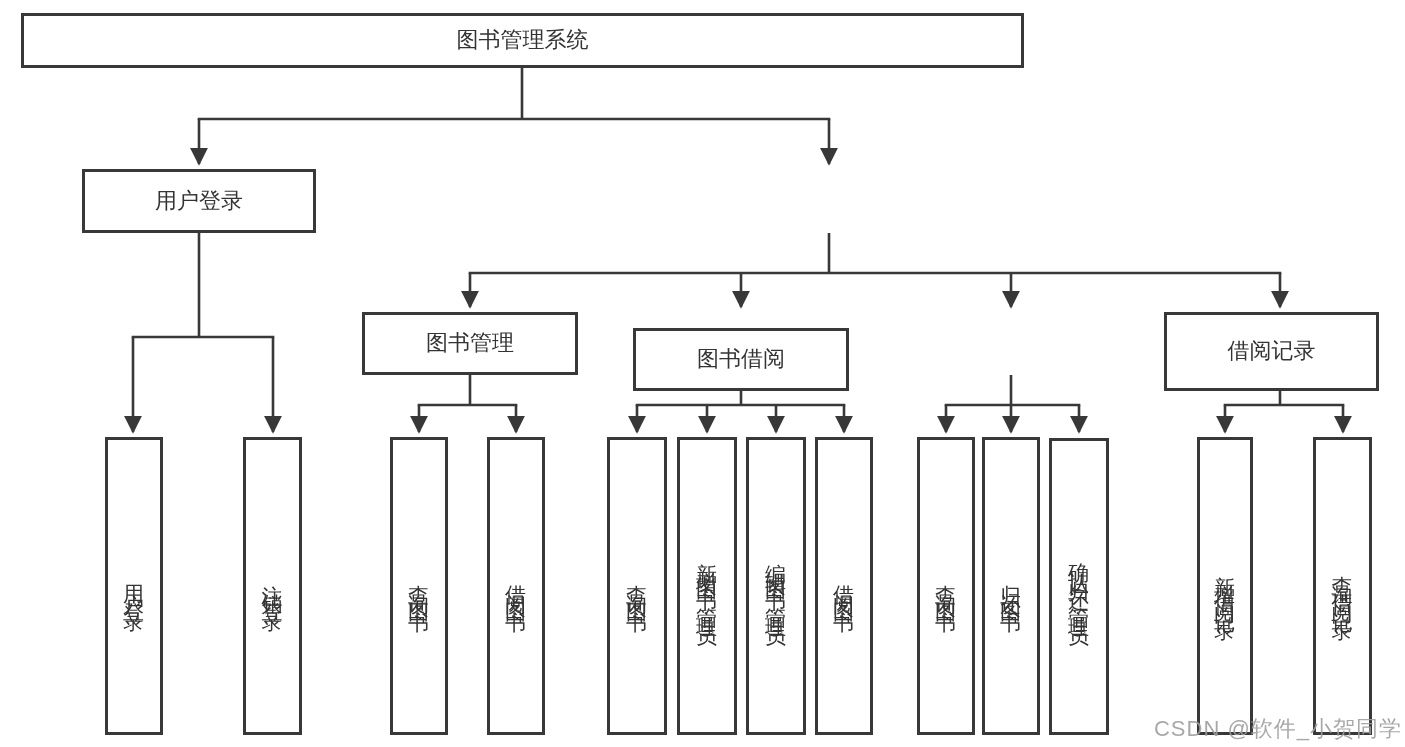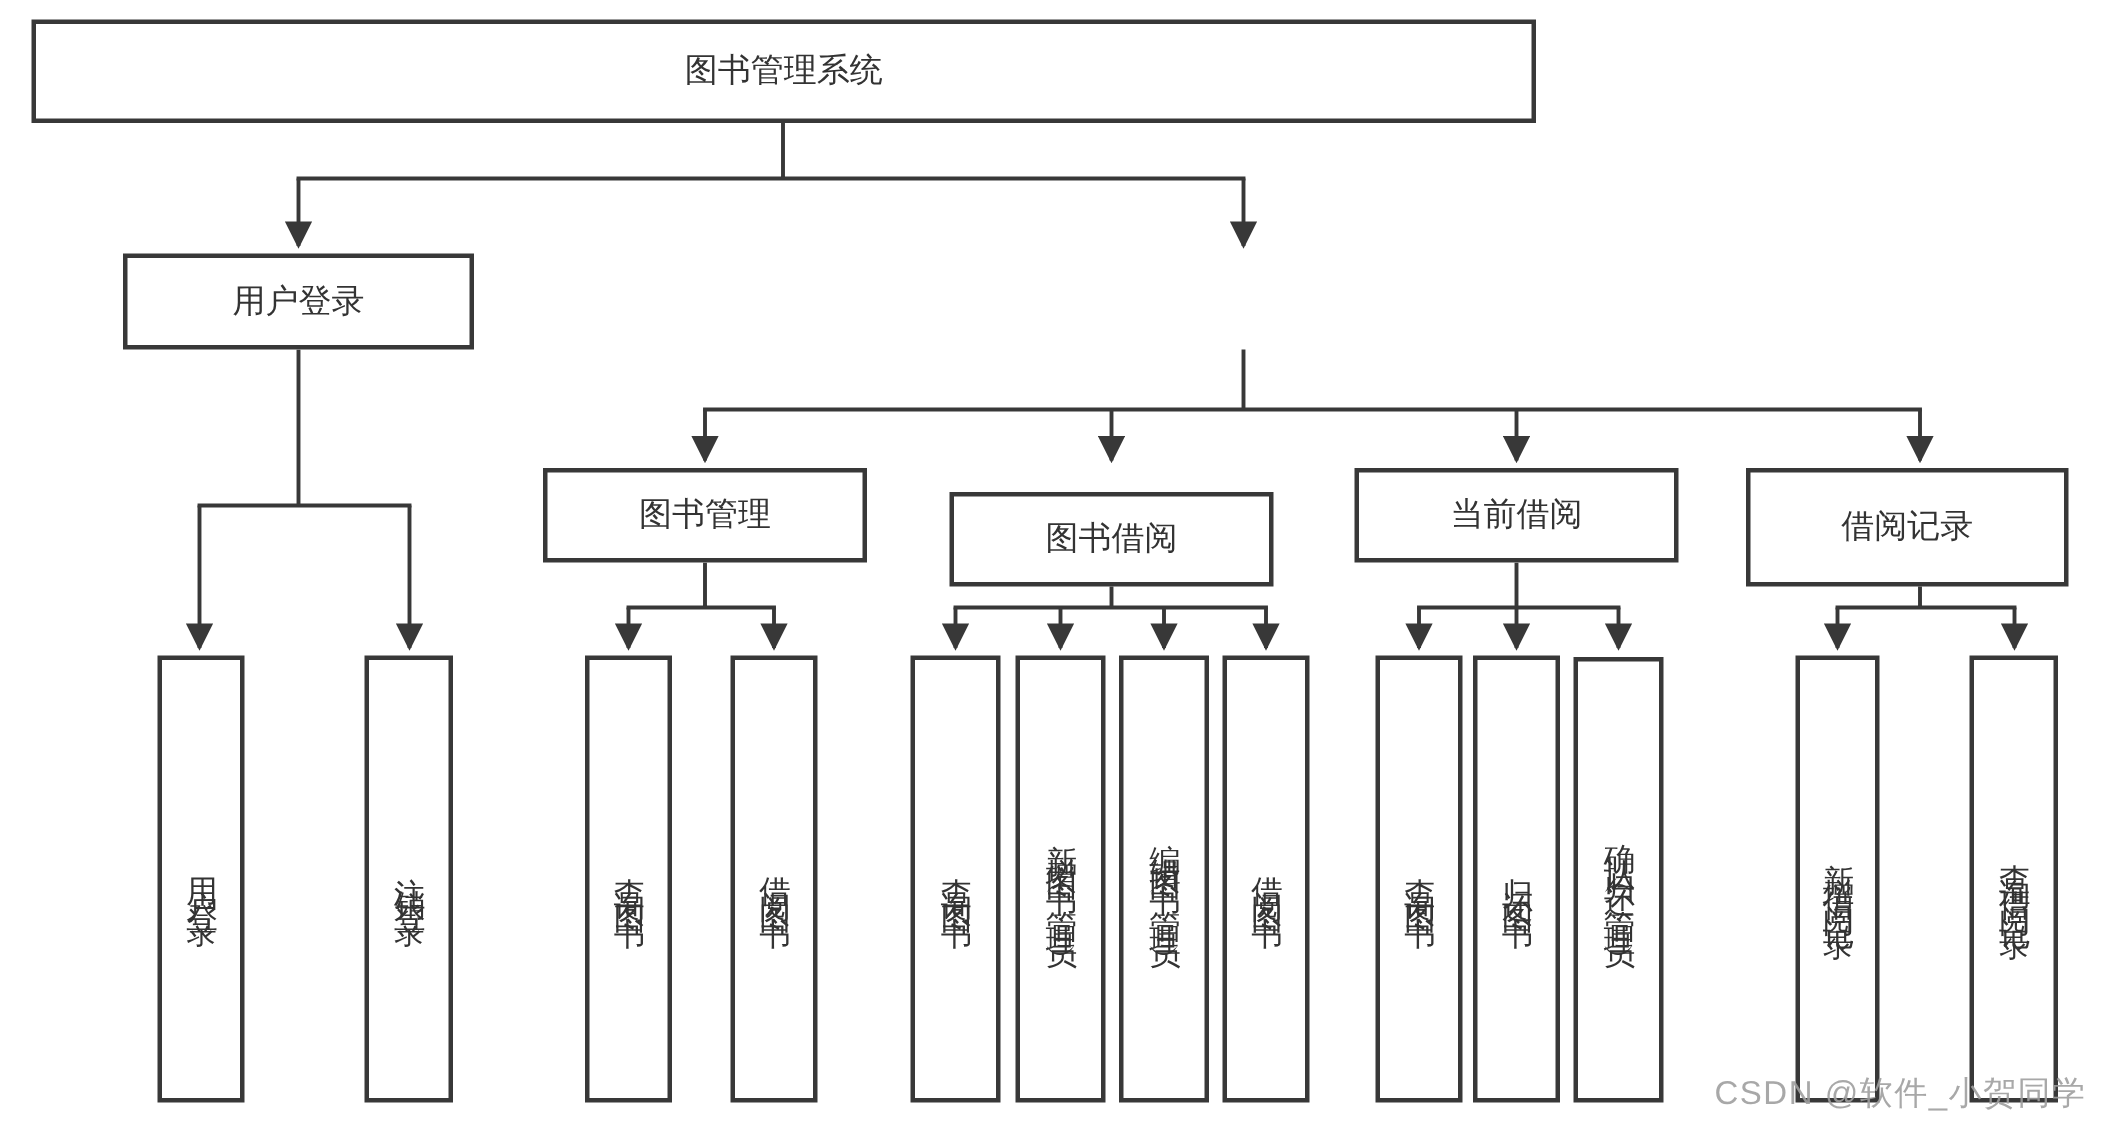--- a/index.html
+++ b/index.html
@@ -14,21 +14,21 @@
     border:3px solid #383838;background:#ffffff;
     display:flex;align-items:center;justify-content:center;
     color:#333333;font-size:22px;line-height:1.2;
     white-space:nowrap;z-index:2;
   }
   .vbox{
     writing-mode:vertical-rl;text-orientation:mixed;
     font-size:21px;letter-spacing:9px;
   }
   .watermark{
-    position:absolute;right:14px;top:714px;z-index:5;
+    position:absolute;right:3px;top:714px;z-index:5;
     font-size:22px;color:rgba(158,158,158,0.9);letter-spacing:1px;margin-left:20px;
   }
 </style>
 </head>
 <body>
 
 <div class="canvas">
 
   <svg class="connectors" viewBox="0 0 1405 747" xmlns="http://www.w3.org/2000/svg">
     <defs>
@@ -66,27 +66,26 @@
       <path d="M946,405 V432" marker-end="url(#ah)"></path>
       <path d="M1011,405 V432" marker-end="url(#ah)"></path>
       <path d="M1079,405 V432" marker-end="url(#ah)"></path>
 
       <path d="M1280,375 V405 M1223.7,405 H1344.3"></path>
       <path d="M1225,405 V432" marker-end="url(#ah)"></path>
       <path d="M1343,405 V432" marker-end="url(#ah)"></path>
     </g>
   </svg>
 
-  <div class="box" style="left:21px;top:13px;width:1003px;height:69px">图书管理系统</div>
+  <div class="box" style="left:21px;top:13px;width:1003px;height:55px">图书管理系统</div>
 
   <div class="box" style="left:82px;top:169px;width:234px;height:64px">用户登录</div>
 
   <div class="box" style="left:362px;top:312px;width:216px;height:63px">图书管理</div>
   <div class="box" style="left:633px;top:328px;width:216px;height:63px">图书借阅</div>
-  <div class="box" style="left:903px;top:312px;width:216px;height:63px">当前借阅</div>
   <div class="box" style="left:1164px;top:312px;width:215px;height:79px">借阅记录</div>
 
   <div class="box vbox" style="left:105px;top:437px;width:58px;height:298px">用户登录</div>
   <div class="box vbox" style="left:243px;top:437px;width:59px;height:298px">注销登录</div>
 
   <div class="box vbox" style="left:390px;top:437px;width:58px;height:298px">查询图书</div>
   <div class="box vbox" style="left:487px;top:437px;width:58px;height:298px">借阅图书</div>
 
   <div class="box vbox" style="left:607px;top:437px;width:60px;height:298px">查询图书</div>
   <div class="box vbox" style="left:677px;top:437px;width:60px;height:298px">新增图书（管理员）</div>

